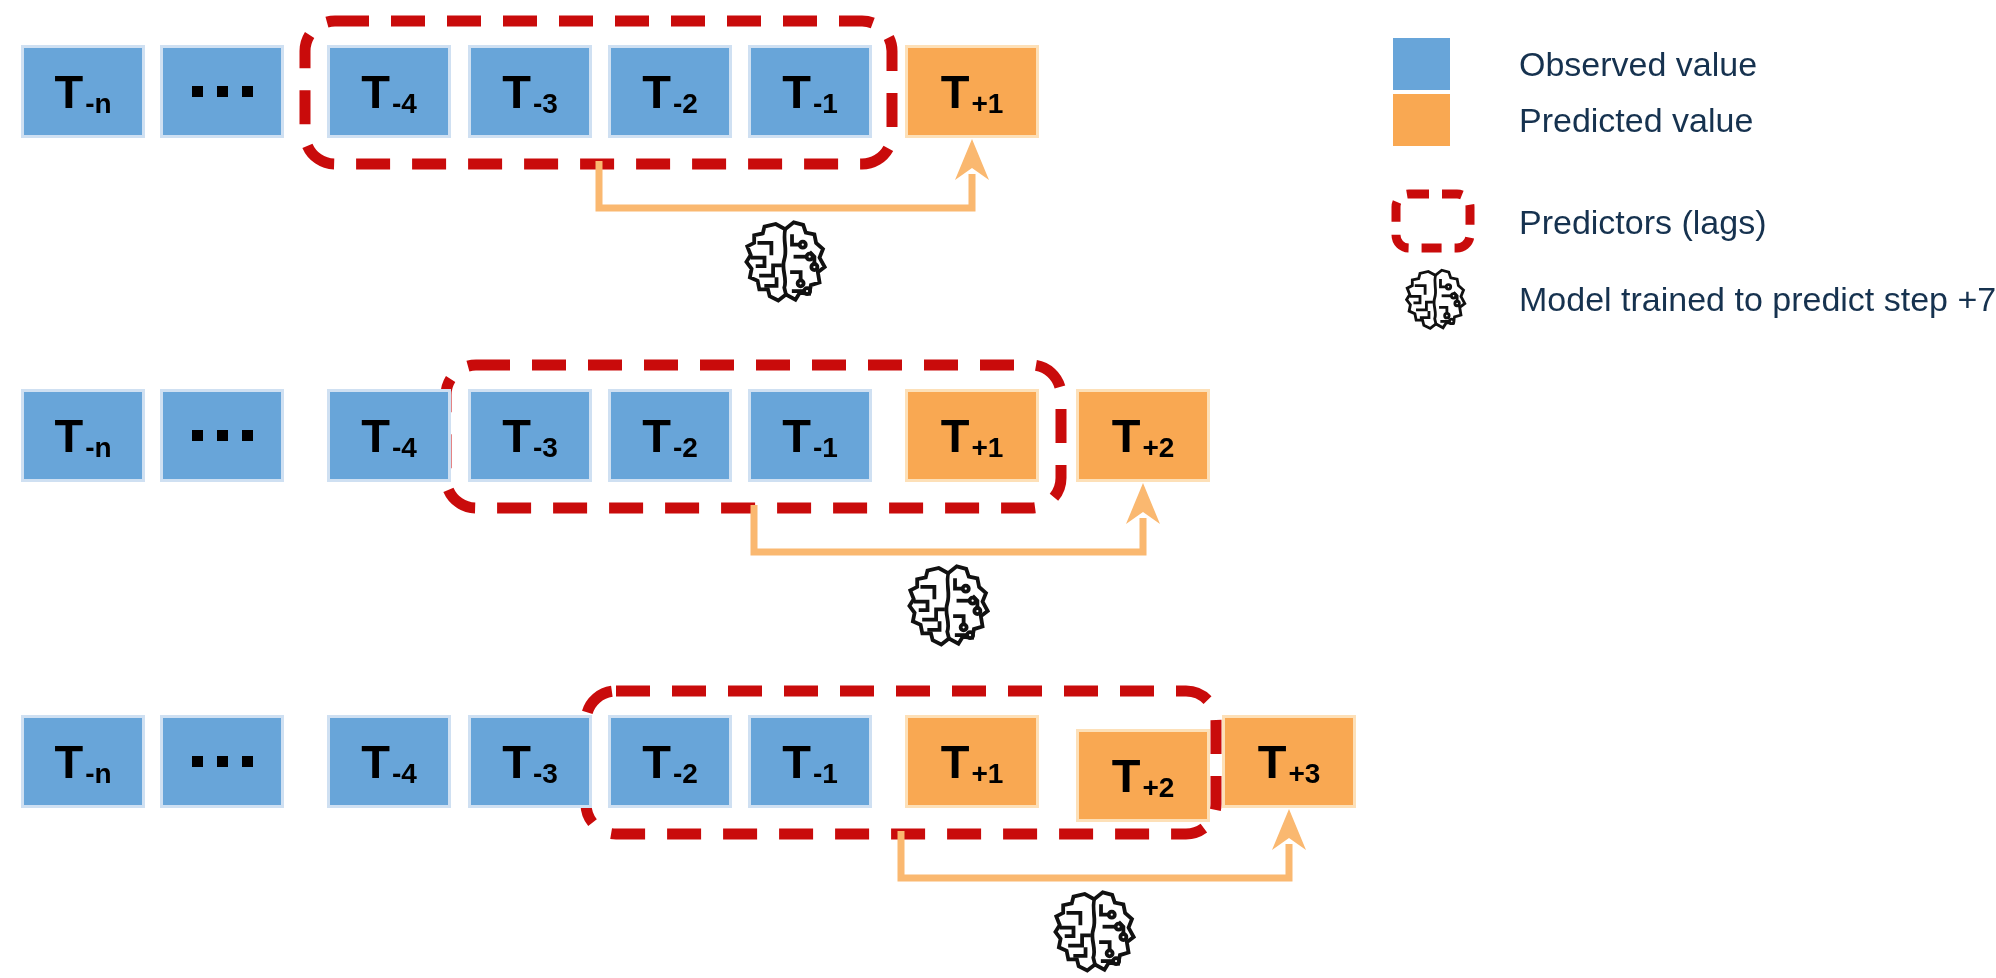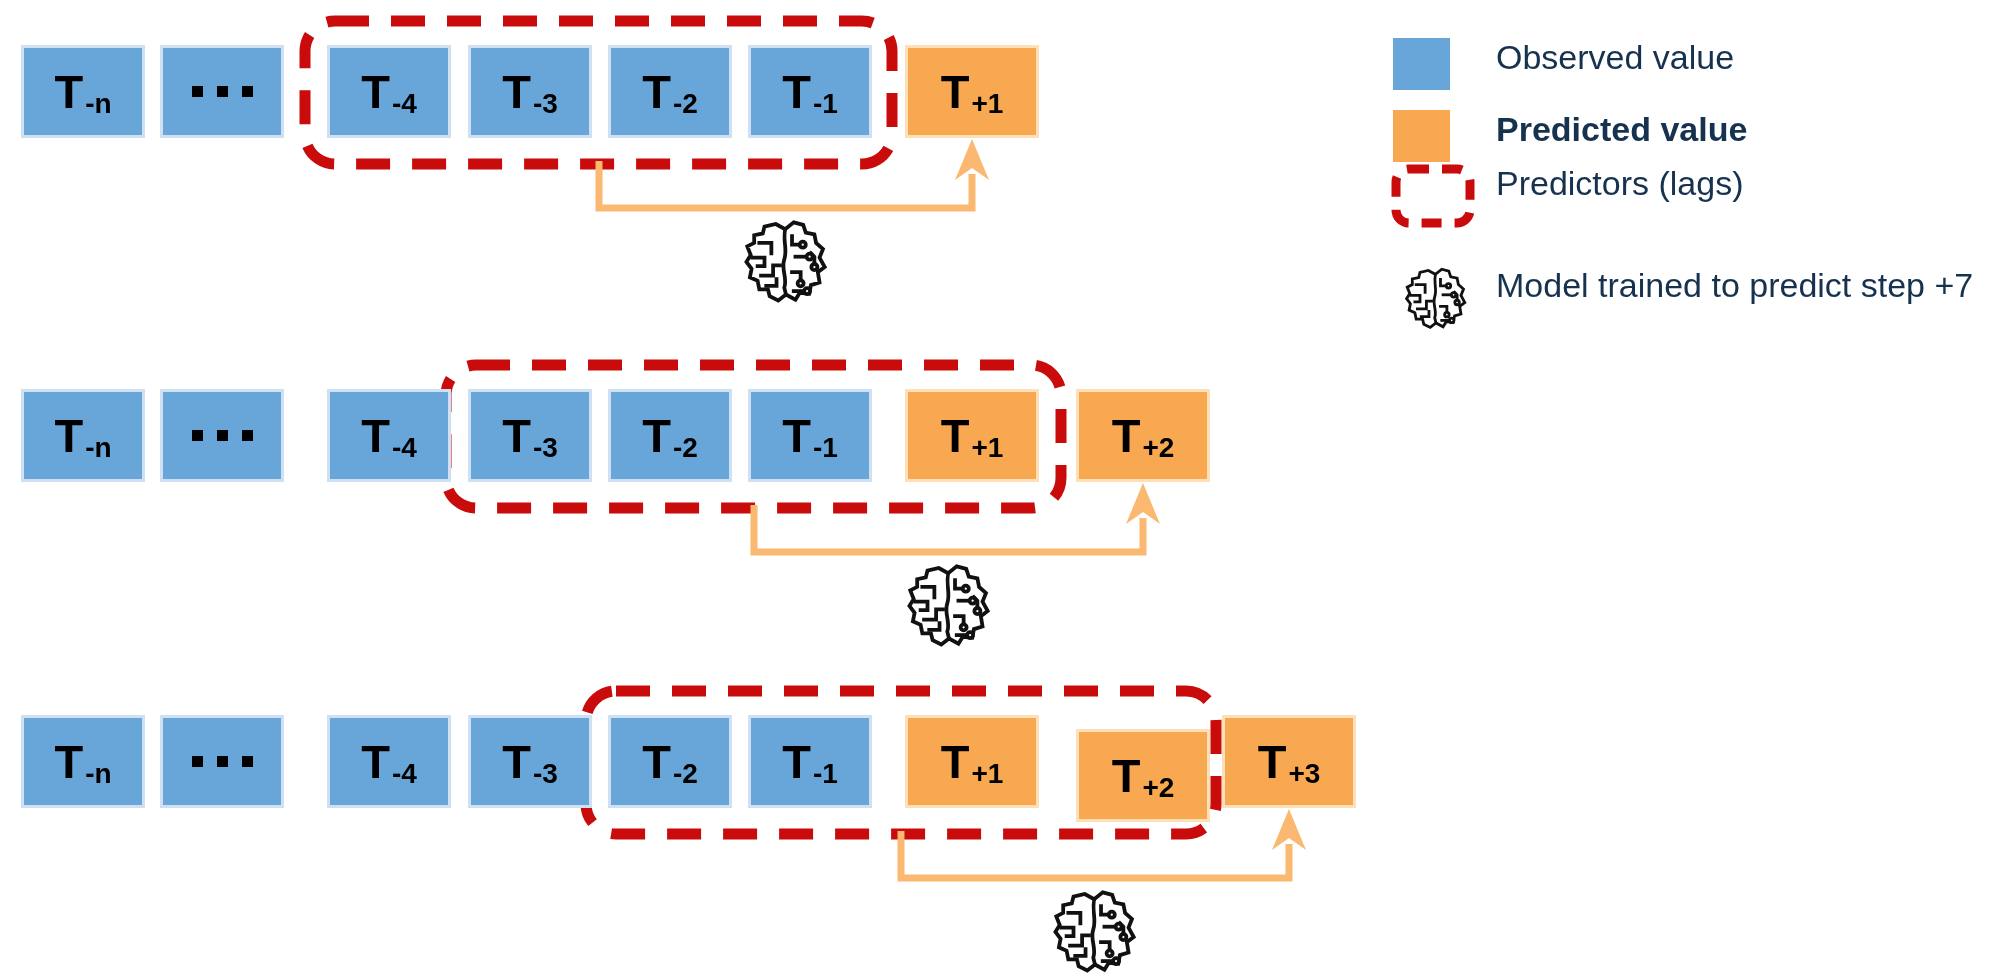--- a/index.html
+++ b/index.html
@@ -9,29 +9,29 @@
   #boxes{position:absolute;left:0;top:0;width:100%;height:100%;}
 
   .box{position:absolute;display:flex;align-items:center;justify-content:center;
        color:#000;font-weight:bold;box-sizing:border-box;}
   .box.observed{background:var(--observed);border:3px solid #cfe0f2;}
   .box.predicted{background:var(--predicted);border:3px solid #fde0b8;}
   .box .t{font-size:47px;line-height:1;}
   .box .sub{font-size:28px;line-height:1;display:inline-block;transform:translateY(12px);margin-left:2px;}
   .dot{width:11px;height:11px;background:#000;margin:0 7px;display:inline-block;}
 
-  .legend-item{position:absolute;display:flex;align-items:flex-start;}
+  .legend-item{position:absolute;display:flex;align-items:center;gap:23px;}
   .legend-swatch-col{width:106px;display:flex;align-items:center;}
   .legend-swatch{width:57px;height:52px;margin-left:3px;}
   .legend-swatch.observed{background:var(--observed);}
   .legend-swatch.predicted{background:var(--predicted);}
   .legend-label{font-size:34px;color:var(--legend_text);white-space:nowrap;}
   .li-1{left:1390px;top:38px;height:52px;}
-  .li-2{left:1390px;top:110px;height:52px;font-weight:bold;}
-  .li-3{left:1390px;top:164px;height:66px;}
+  .li-2{left:1390px;top:94px;height:52px;}
+  .li-3{left:1390px;top:189px;height:66px;}
   .li-4{left:1390px;top:266px;height:66px;}
 
   svg .dash-rect{fill:none;stroke:var(--predictor_outline);stroke-width:11;}
   svg .connector{fill:none;stroke:var(--arrow);stroke-width:7;}
   svg .arrowhead{fill:var(--arrow);stroke:none;}
   svg .brain-line{fill:none;stroke:#111;stroke-width:4.4;stroke-linejoin:miter;stroke-linecap:square;}
   svg .brain-fill{fill:#fff;stroke:#111;stroke-width:4.4;stroke-linejoin:miter;}
   svg .brain-node{fill:#fff;stroke:#111;stroke-width:4.4;}
 </style>
 </head>

